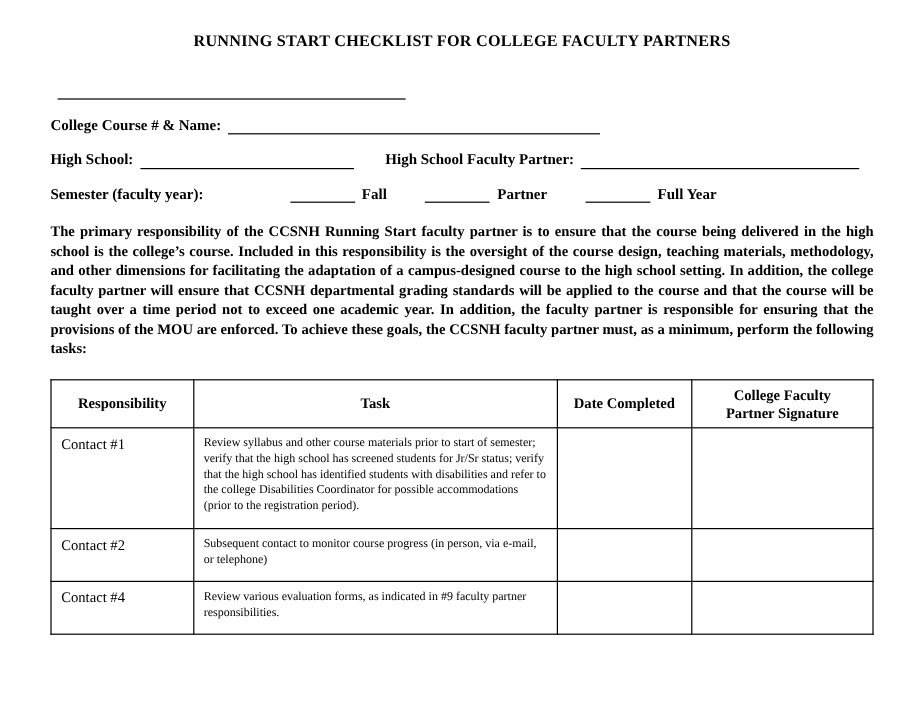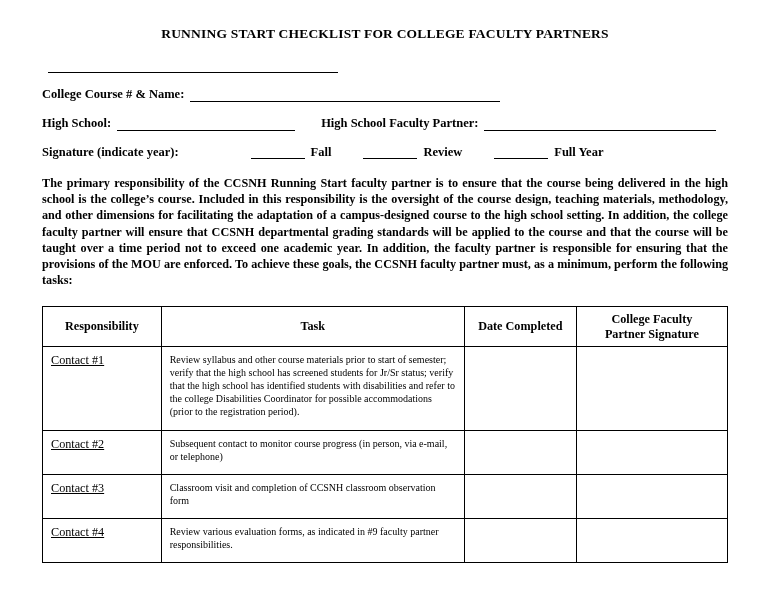--- a/index.html
+++ b/index.html
@@ -19,21 +19,21 @@
     width: 768px;
     height: 594px;
     padding: 22px 40px 10px 42px;
     position: relative;
   }
   .doc-title {
     text-align: center;
     font-weight: bold;
     font-size: 13.5px;
     letter-spacing: 0.2px;
-    margin: 4px 0 18px 0;
+    margin: 4px 0 28px 0;
   }
   .field-row {
     font-weight: bold;
     font-size: 12.5px;
     margin-bottom: 15px;
     white-space: nowrap;
     display: flex;
     align-items: flex-end;
   }
   .lbl {
@@ -86,21 +86,20 @@
     font-size: 12.2px;
     vertical-align: middle;
     padding: 5px 4px;
     line-height: 1.2;
   }
   td.resp {
     font-size: 12.2px;
     width: 104px;
     padding-top: 14px;
     padding-left: 10px;
-    text-decoration: underline;
   }
   td.task {
     font-size: 10px;
     line-height: 1.3;
     width: 300px;
   }
   td.datecol { width: 98px; }
   td.sigcol { width: 140px; }
   .rowtall { height: 84px; }
   .rowmed { height: 44px; }
@@ -123,27 +122,27 @@
 
   <div class="field-row">
     <span class="lbl">High School:</span>
     <span class="rule r2"></span>
     <span style="display:inline-block;width:24px"></span>
     <span class="lbl">High School Faculty Partner:</span>
     <span class="rule r3"></span>
   </div>
 
   <div class="sem-row">
-    <span class="lbl">Signature (indicate year):</span>
+    <span class="lbl">Semester (faculty year):</span>
     <span class="sem-gap"></span>
     <span class="rule short"></span>
     <span class="lbl">Fall</span>
     <span class="sem-gap2"></span>
     <span class="rule short"></span>
-    <span class="lbl">Review</span>
+    <span class="lbl">Partner</span>
     <span class="sem-gap2"></span>
     <span class="rule short"></span>
     <span class="lbl">Full Year</span>
   </div>
 
   <div class="para">The primary responsibility of the CCSNH Running Start faculty partner is to ensure that the course being delivered in the high school is the college’s course.  Included in this responsibility is the oversight of the course design, teaching materials, methodology, and other dimensions for facilitating the adaptation of a campus-designed course to the high school setting.  In addition, the college faculty partner will ensure that CCSNH departmental grading standards will be applied to the course and that the course will be taught over a time period not to exceed one academic year.  In addition, the faculty partner is responsible for ensuring that the provisions of the MOU are enforced.  To achieve these goals, the CCSNH faculty partner must, as a minimum, perform the following tasks:</div>
 
   <table class="checklist">
     <thead>
       <tr>
@@ -163,26 +162,20 @@
         <td class="datecol"></td>
         <td class="sigcol"></td>
       </tr>
       <tr class="rowmed">
         <td class="resp">Contact #2</td>
         <td class="task">Subsequent contact to monitor course progress (in person, via e-mail, or telephone)</td>
         <td class="datecol"></td>
         <td class="sigcol"></td>
       </tr>
       <tr class="rowmed">
-        <td class="resp">Contact #3</td>
-        <td class="task">Classroom visit and completion of CCSNH classroom observation form</td>
-        <td class="datecol"></td>
-        <td class="sigcol"></td>
-      </tr>
-      <tr class="rowmed">
         <td class="resp">Contact #4</td>
         <td class="task">Review various evaluation forms, as indicated in #9 faculty partner responsibilities.</td>
         <td class="datecol"></td>
         <td class="sigcol"></td>
       </tr>
     </tbody>
   </table>
 
 </div>
 

